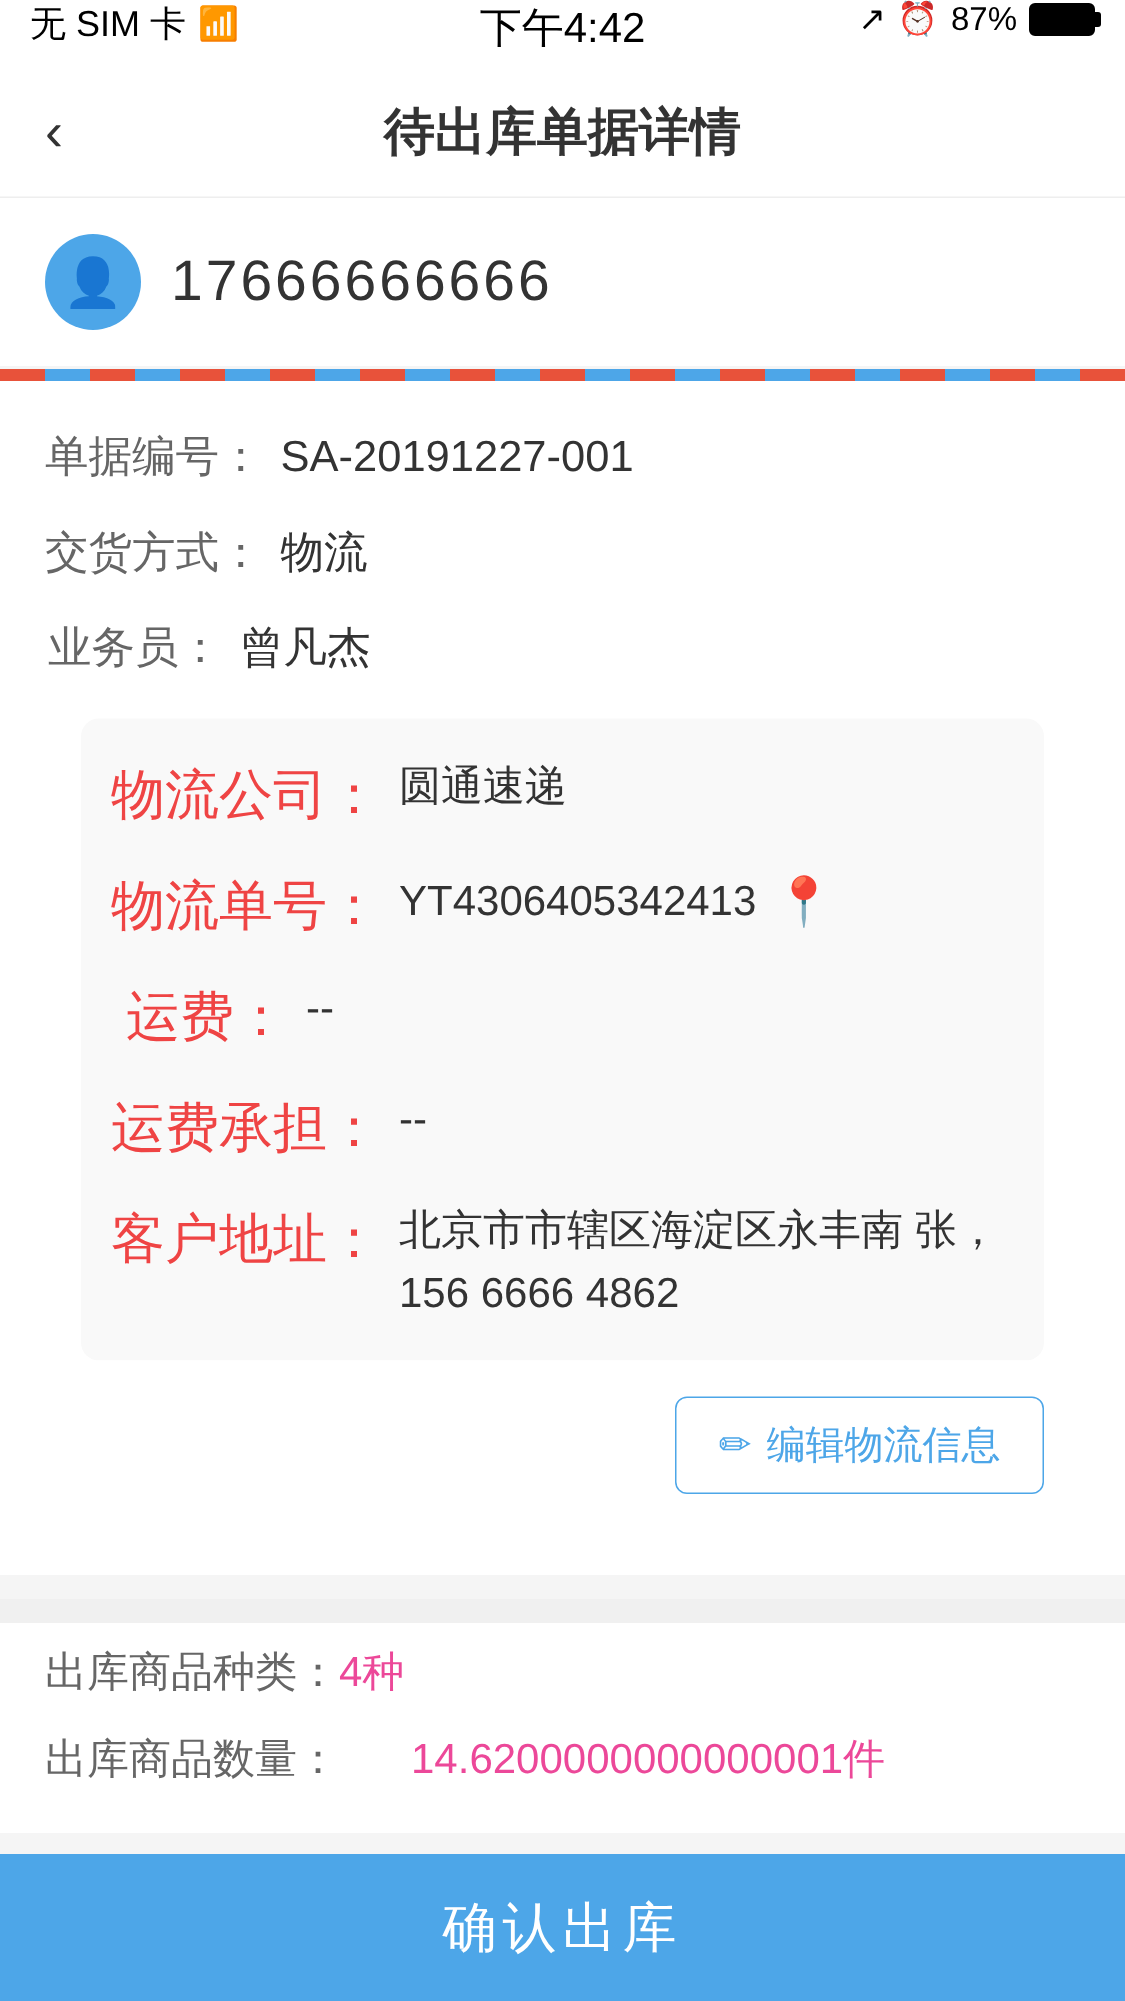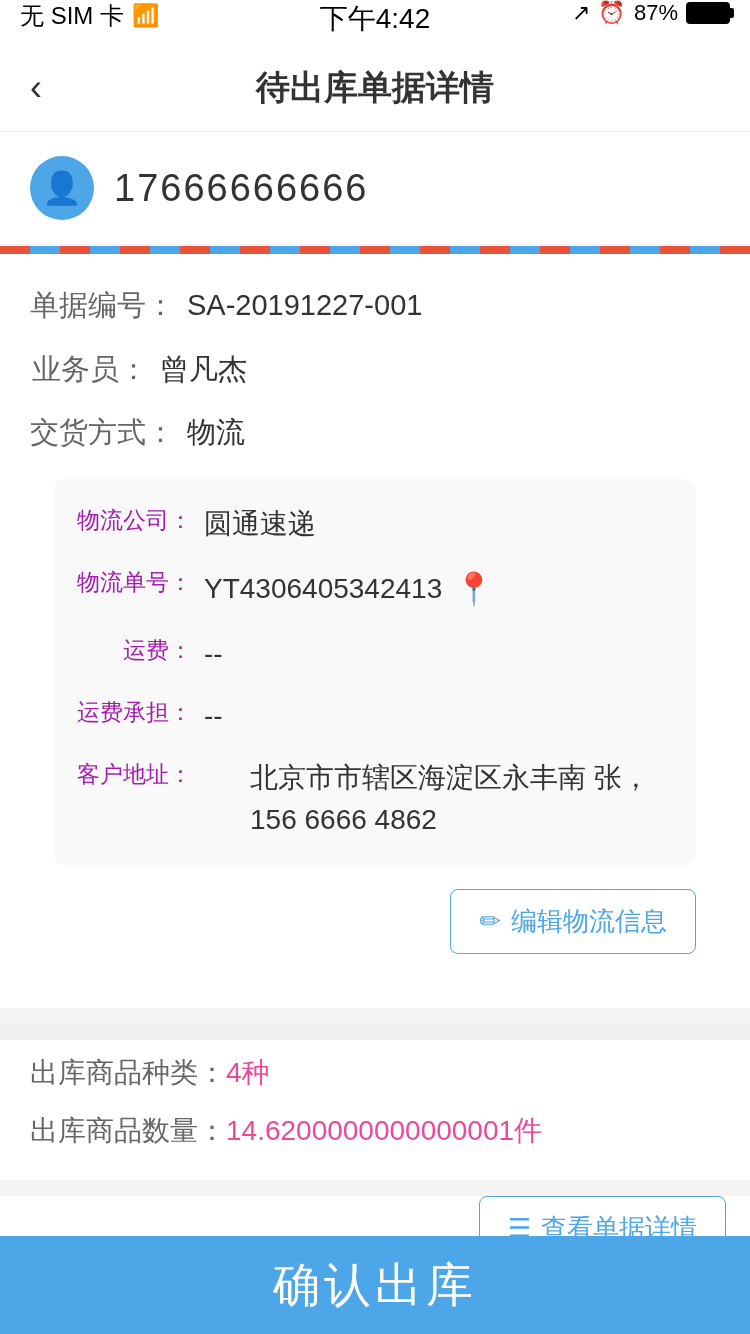--- a/index.html
+++ b/index.html
@@ -155,24 +155,24 @@
       border-radius: 12px;
       margin: 24px 24px 0 24px;
       padding: 24px 20px;
     }
     .logistics-row {
       display: flex;
       align-items: flex-start;
       margin-bottom: 20px;
       line-height: 1.5;
     }
-    .logistics-row:last-child { margin-bottom: 0; gap: 46px; }
+    .logistics-row:last-child { margin-bottom: 0; }
     .logistics-label {
-      color: #a21caf;
-      font-size: 23px;
+      color: #ef4444;
+      font-size: 36px;
       min-width: 130px;
       text-align: right;
       flex-shrink: 0;
       padding-right: 12px;
     }
     .logistics-value {
       color: #333;
       font-size: 28px;
       flex: 1;
       display: flex;
@@ -216,21 +216,21 @@
     .goods-section {
       background: #fff;
       padding: 14px 30px;
       margin-bottom: 16px;
     }
     .goods-row {
       display: flex;
       align-items: center;
       margin-bottom: 20px;
     }
-    .goods-row:last-child { margin-bottom: 16px; }
+    .goods-row:last-child { margin-bottom: 16px; gap: 48px; }
     .goods-label {
       color: #666;
       font-size: 28px;
       min-width: 180px;
       flex-shrink: 0;
     }
     .goods-value {
       color: #ec4899;
       font-size: 28px;
     }
@@ -260,21 +260,21 @@
       width: 750px;
       height: 98px;
       background: #4da6e8;
       display: flex;
       align-items: center;
       justify-content: center;
       cursor: pointer;
     }
     .confirm-btn-text {
       color: #fff;
-      font-size: 47px;
+      font-size: 36px;
       font-weight: 500;
       letter-spacing: 4px;
     }
 
     .main-content {
       padding-bottom: 98px;
     }
   </style>
 </head>
 <body>
@@ -308,26 +308,26 @@
   </div>
 
   <div class="dashed-separator"></div>
 
   <div class="info-section">
     <div class="info-row">
       <span class="info-label">单据编号：</span>
       <span class="info-value">SA-20191227-001</span>
     </div>
     <div class="info-row">
+      <span class="info-label">交货方式：</span>
+      <span class="info-value">物流</span>
+    </div>
+    <div class="info-row">
       <span class="info-label">业务员：</span>
       <span class="info-value">曾凡杰</span>
-    </div>
-    <div class="info-row">
-      <span class="info-label">交货方式：</span>
-      <span class="info-value">物流</span>
     </div>
 
     <div class="logistics-card">
       <div class="logistics-row">
         <span class="logistics-label">物流公司：</span>
         <span class="logistics-value">圆通速递</span>
       </div>
       <div class="logistics-row">
         <span class="logistics-label">物流单号：</span>
         <span class="logistics-value">

